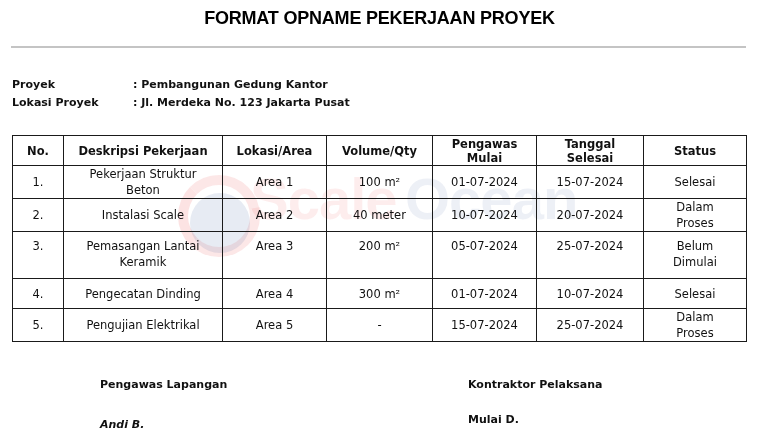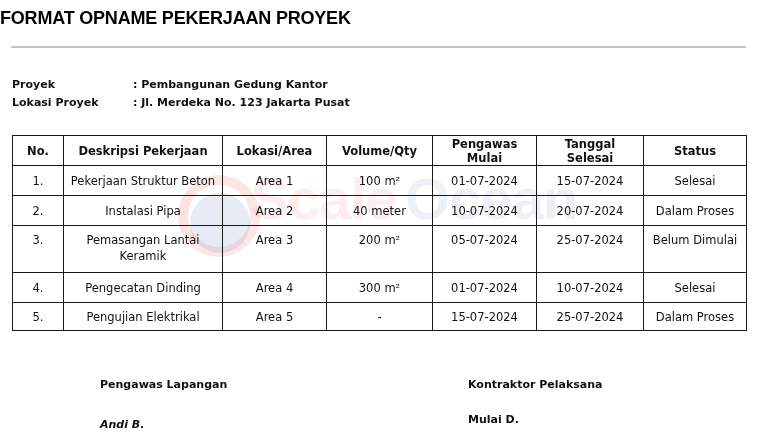--- a/index.html
+++ b/index.html
@@ -1,20 +1,20 @@
 <!DOCTYPE html>
 <html><head>
 <meta charset="utf-8">
 <style>
   * { box-sizing: border-box; margin: 0; padding: 0; }
   html, body { width: 759px; height: 439px; background: #ffffff; overflow: hidden; }
   body { position: relative; font-family: "DejaVu Sans", sans-serif; color: #111; }
 
   .title {
-    position: absolute; left: 0; top: 8px; width: 759px; 
+    position: absolute; left: 0; top: 8px; width: 759px; text-align: center;
     font-family: "Liberation Sans", sans-serif; font-weight: bold; font-size: 18px;
     letter-spacing: -0.2px; color: #000;
   }
   .rule {
     position: absolute; left: 11px; top: 46px; width: 735px; height: 2px; background: #c4c4c4;
   }
 
   .meta { position: absolute; left: 12px; font-size: 11px; font-weight: bold; color: #111; }
   .meta .lbl { position: absolute; left: 0; white-space: nowrap; }
   .meta .val { position: absolute; left: 121px; white-space: nowrap; }
@@ -41,21 +41,21 @@
   .wm-sub {
     position: absolute; left: 108px; top: 66px; font-family: "Liberation Sans", sans-serif;
     font-size: 20px; color: rgba(0,0,0,0.12); letter-spacing: 19px;
   }
 
   table.opname {
     position: absolute; left: 12px; top: 135px; width: 734px;
     border-collapse: collapse; font-size: 11.5px; table-layout: fixed;
   }
   table.opname th, table.opname td {
-    border: 1px solid #1a1a1a; text-align: center; vertical-align: middle; padding: 0 4px;
+    border: 1px solid #1a1a1a; text-align: center; vertical-align: middle; padding: 0 12px;
     color: #111;
   }
   table.opname th { font-weight: bold; height: 30px; font-size: 11.5px; }
   table.opname td { height: 30px; line-height: 16px; }
   table.opname tr.tall td { height: 47px; vertical-align: top; padding-top: 6px; }
   table.opname tr.last td { height: 28px; }
 
   .sign { position: absolute; font-size: 11px; font-weight: bold; color: #111; text-align: left; white-space: nowrap; }
   .sign-left-role { left: 100px; width: 190px; top: 378px; }
   .sign-left-name { left: 100px; width: 190px; top: 418px; font-style: italic; }
@@ -110,21 +110,21 @@
       <td>1.</td>
       <td>Pekerjaan Struktur Beton</td>
       <td>Area 1</td>
       <td>100 m²</td>
       <td>01-07-2024</td>
       <td>15-07-2024</td>
       <td>Selesai</td>
     </tr>
     <tr>
       <td>2.</td>
-      <td>Instalasi Pipa</td>
+      <td>Instalasi Scale</td>
       <td>Area 2</td>
       <td>40 meter</td>
       <td>10-07-2024</td>
       <td>20-07-2024</td>
       <td>Dalam Proses</td>
     </tr>
     <tr class="tall">
       <td>3.</td>
       <td>Pemasangan Lantai Keramik</td>
       <td>Area 3</td>

